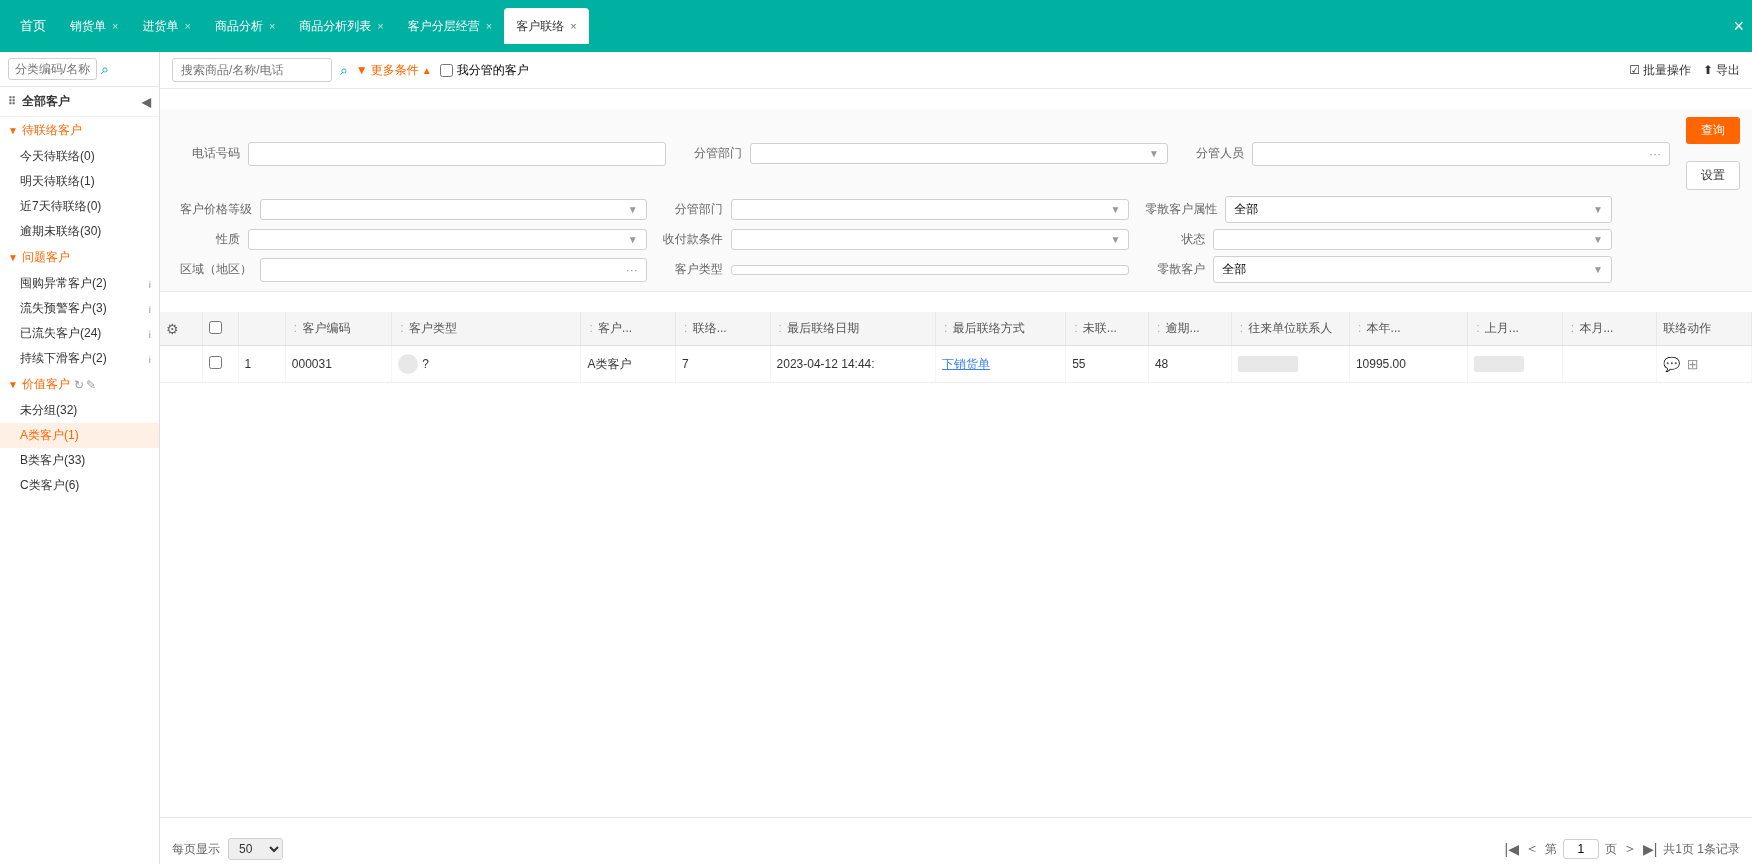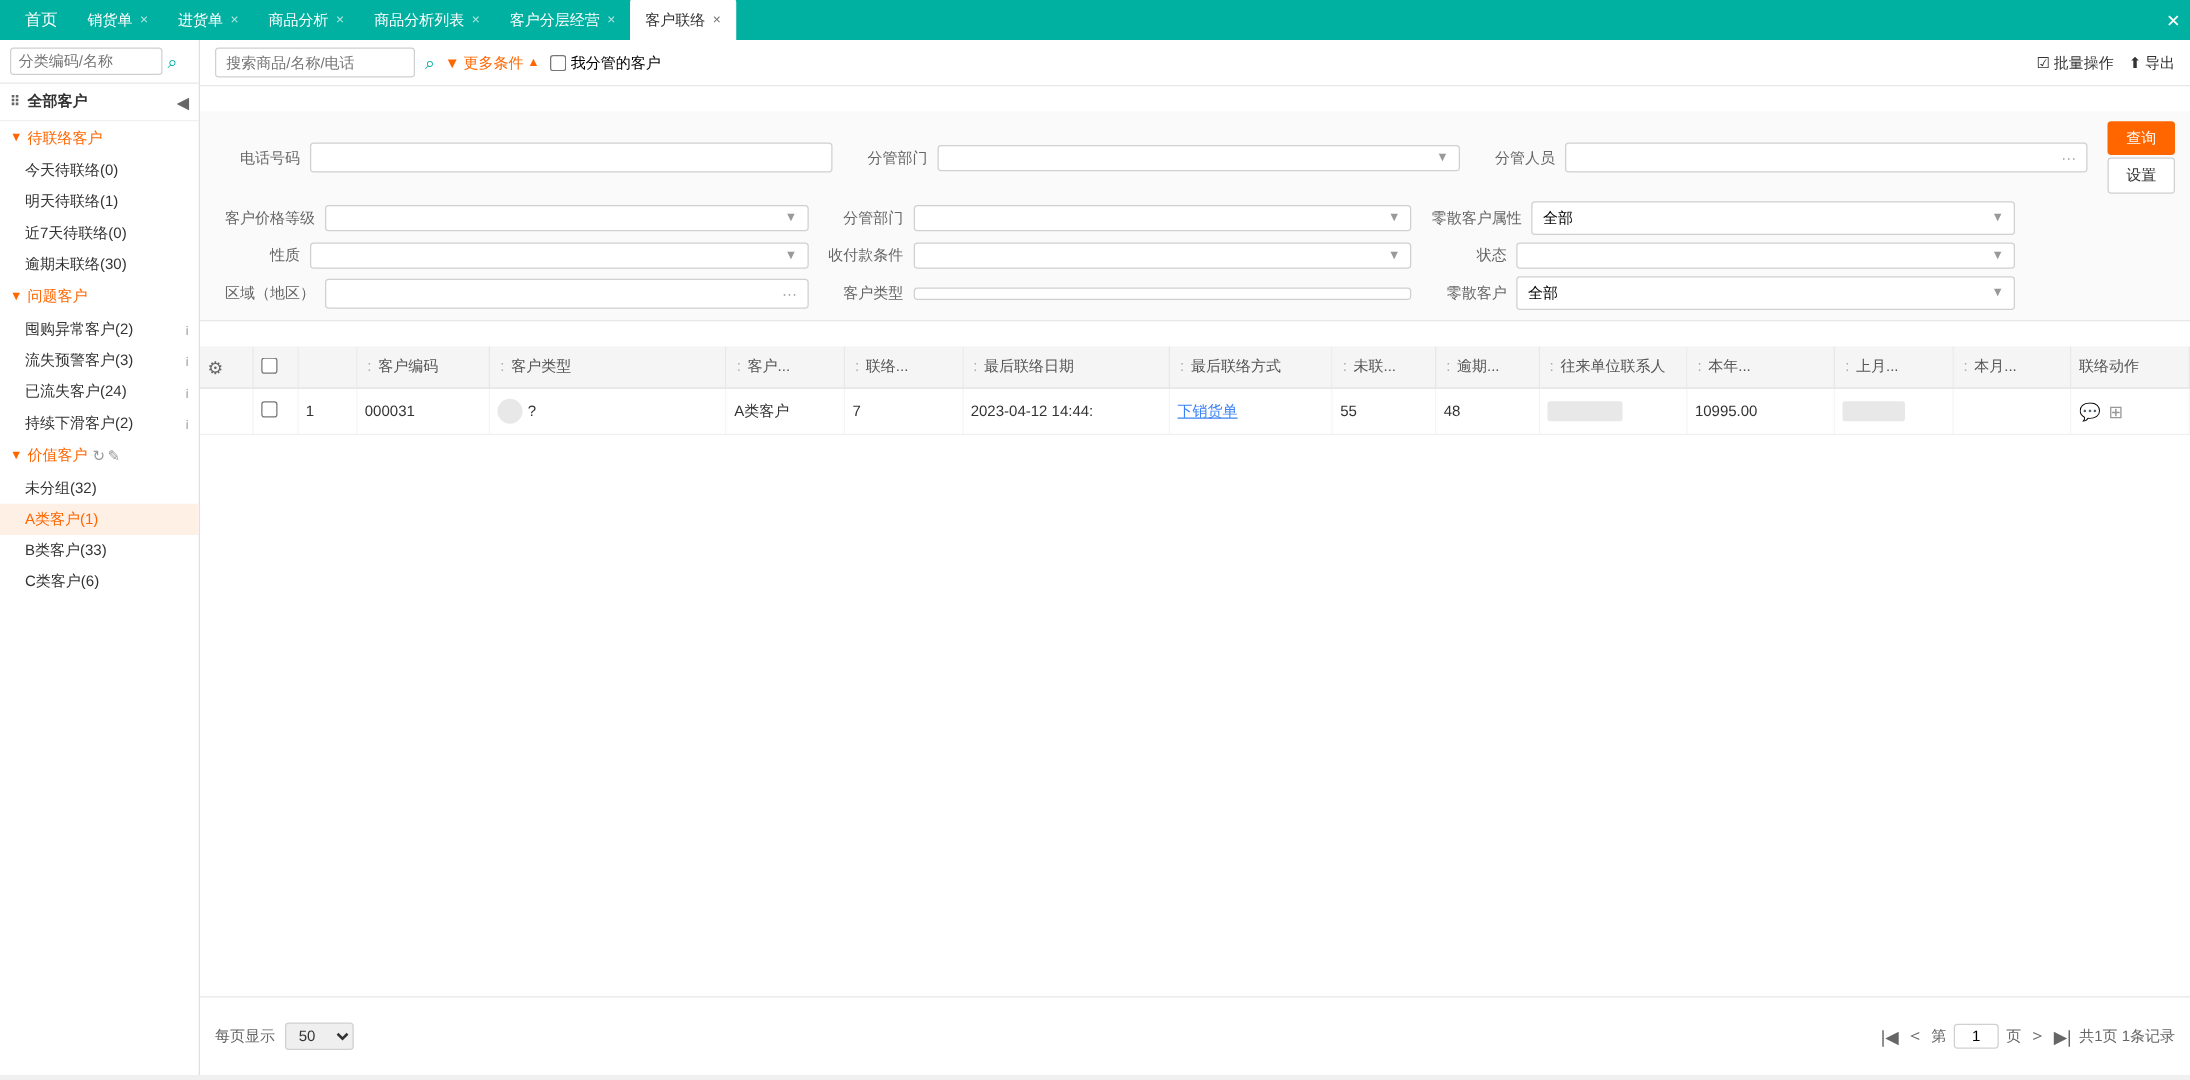--- a/index.html
+++ b/index.html
@@ -1,21 +1,21 @@
 <!DOCTYPE html>
 <html><head>
   <meta charset="utf-8">
   <style>
     * { box-sizing: border-box; margin: 0; padding: 0; font-family: 'Microsoft YaHei', '微软雅黑', sans-serif; font-size: 12px; }
     body { background: #f0f0f0; width: 1752px; height: 864px; overflow: hidden; }
 
     
     .top-nav {
       display: flex; align-items: center;
-      background: #00b0a0; height: 32px; padding: 0 8px;
+      background: #00b0a0; height: 52px; padding: 0 8px;
       color: white;
     }
     .top-nav .nav-item {
       padding: 0 12px; height: 36px; display: flex; align-items: center;
       cursor: pointer; color: white; font-size: 13px; white-space: nowrap;
     }
     .top-nav .nav-item.active {
       background: white; color: #333; border-radius: 4px 4px 0 0;
     }
     .top-nav .nav-item .close-btn {
@@ -30,21 +30,21 @@
     
     .sidebar {
       width: 160px; background: white; border-right: 1px solid #e0e0e0;
       overflow-y: auto; flex-shrink: 0;
     }
     .sidebar-search {
       padding: 6px 8px; border-bottom: 1px solid #e8e8e8; display: flex; align-items: center;
     }
     .sidebar-search input {
       border: 1px solid #d0d0d0; border-radius: 3px; padding: 3px 6px;
-      font-size: 12px; width: 122px; outline: none; color: #999;
+      font-size: 12px; width: 89px; outline: none; color: #999;
     }
     .sidebar-search .search-icon { margin-left: 4px; color: #00b0a0; cursor: pointer; font-size: 14px; }
 
     .sidebar-section-header {
       display: flex; align-items: center; padding: 6px 8px;
       font-weight: bold; font-size: 13px; color: #333;
       border-bottom: 1px solid #f0f0f0;
     }
     .sidebar-section-header .grid-icon { margin-right: 6px; color: #666; font-size: 11px; }
     .sidebar-section-header .collapse-icon { margin-left: auto; color: #666; cursor: pointer; }
@@ -160,21 +160,21 @@
 
     
     input[type=checkbox] { cursor: pointer; }
 
     .orange-btn {
       background: #ff6600; color: white; border: none; border-radius: 3px;
       padding: 5px 14px; cursor: pointer; font-size: 12px;
     }
     .set-btn {
       background: white; color: #333; border: 1px solid #d0d0d0; border-radius: 3px;
-      padding: 5px 14px; cursor: pointer; font-size: 12px; display: block; margin-top: 2px; text-align: right;
+      padding: 5px 14px; cursor: pointer; font-size: 12px; display: block; margin-top: 17px; text-align: right;
     }
 
     .query-btns { display: flex; flex-direction: column; margin-left: 8px; flex-shrink: 0; }
 
     .settings-gear { font-size: 14px; color: #666; cursor: pointer; }
 
     .col-separator { color: #aaa; margin: 0 2px; }
 
     .name-cell { display: flex; align-items: center; gap: 4px; }
     .name-avatar { width: 20px; height: 20px; border-radius: 50%; background: #e8e8e8; flex-shrink: 0; }

